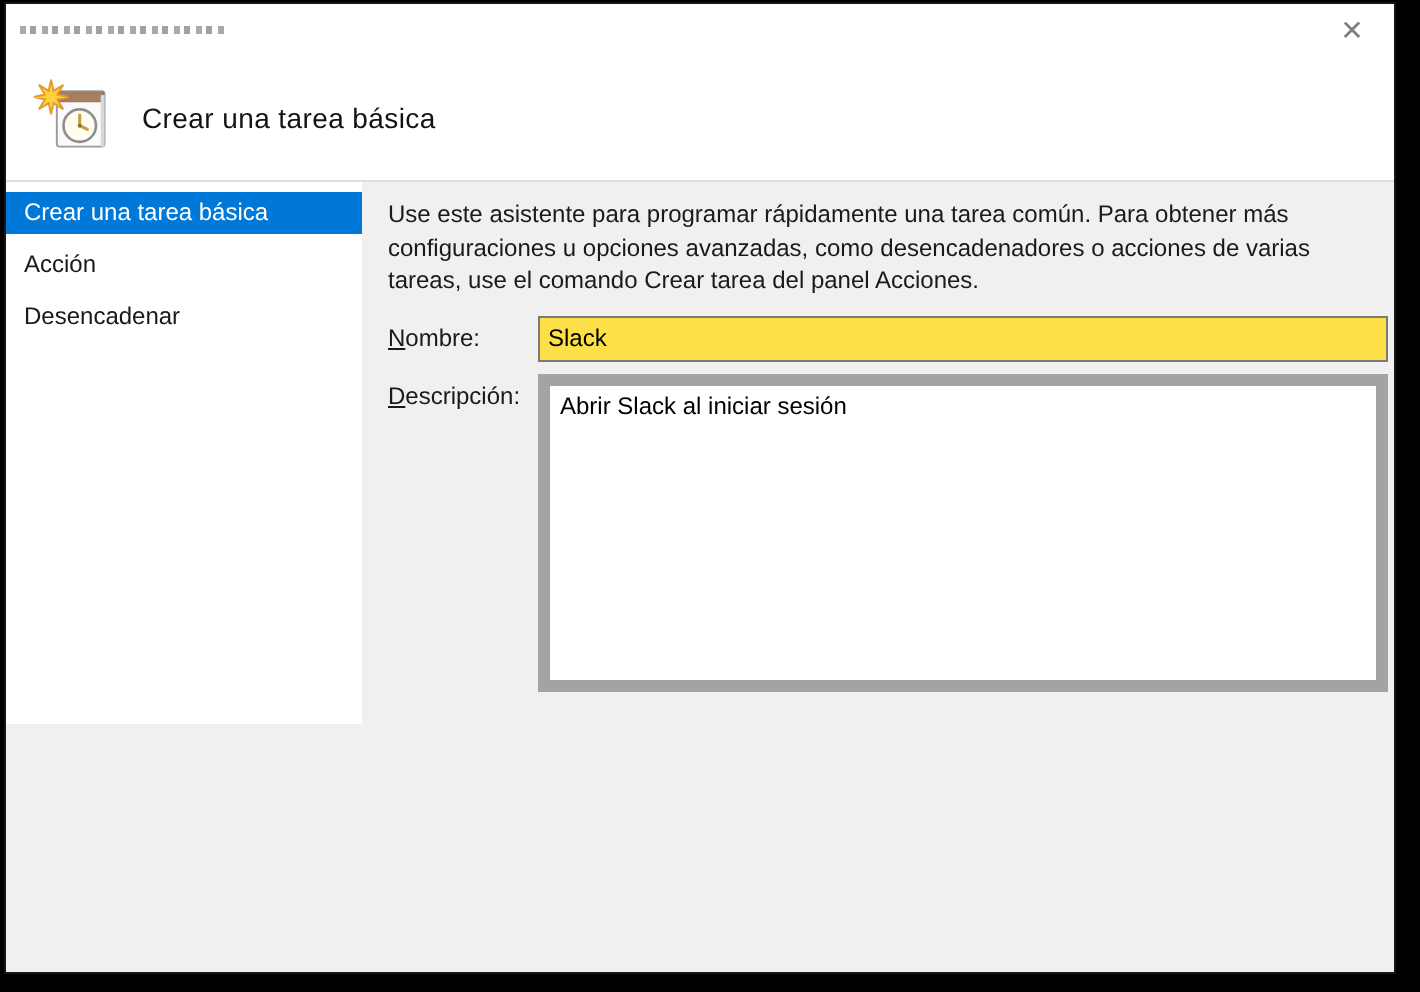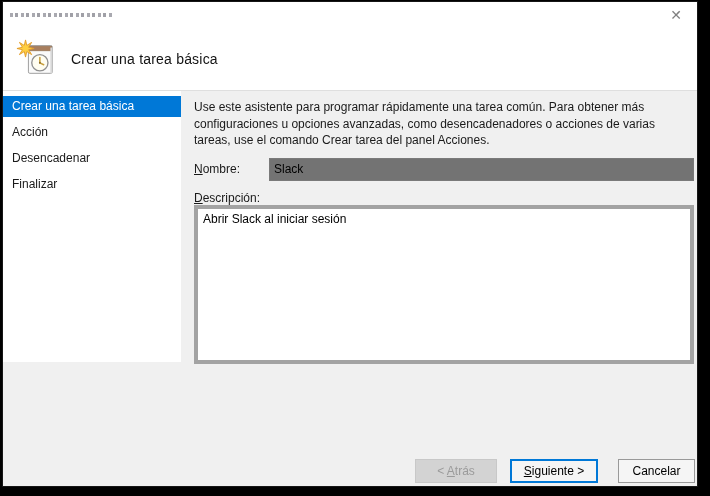--- a/index.html
+++ b/index.html
@@ -43,26 +43,26 @@
     margin-bottom:5px; color:#1a1a1a; cursor:default;
     white-space:nowrap; overflow:hidden;
   }
   .nav-item.selected { background:#0078d7; color:#fff; }
   .content { flex:1 1 auto; padding:8px 4px 4px 13px; position:relative; }
   .intro { width:500px; line-height:16.5px; color:#1a1a1a; }
   .form-row { display:flex; margin-top:9px;justify-content:center; }
   .form-label { width:75px; flex:0 0 auto; padding-top:4px; }
   .form-label .u, .u { text-decoration:underline; }
   .name-input {
-    flex:1 1 auto; height:23px; border:1px solid #7a7a7a; background:#737373;
+    flex:1 1 auto; height:23px; border:1px solid #7a7a7a; background:#fde047;
     font-family:"Liberation Sans","DejaVu Sans",sans-serif; font-size:12px;
     padding:0 4px; color:#000; outline:none;
   }
   .desc-textarea {
-    flex:1 1 auto; height:159px; border:4px solid #a3a3a3; background:#fff;
+    flex:1 1 auto; height:159px; border:6px solid #a3a3a3; background:#fff;
     font-family:"Liberation Sans","DejaVu Sans",sans-serif; font-size:12px;
     padding:3px 5px; color:#000; resize:none; outline:none;
   }
   
   .button-row { position:absolute; right:3px; bottom:3px; display:flex; align-items:center; }
   .btn {
     height:24px; font-family:"Liberation Sans","DejaVu Sans",sans-serif;
     font-size:12px; color:#000; text-align:center; cursor:default;
   }
   .btn-back {
@@ -107,44 +107,32 @@
       <div class="sidebar-list">
         <div class="nav-item selected">
           <span>Crear una tarea básica</span>
         </div>
         <div class="nav-item">
           <span>Acción</span>
         </div>
         <div class="nav-item">
           <span>Desencadenar</span>
         </div>
-        <div class="nav-item">
-          <span>Finalizar</span>
-        </div>
       </div>
     </div>
 
     <div class="content">
       <div class="intro">Use este asistente para programar rápidamente una tarea común. Para obtener más configuraciones u opciones avanzadas, como desencadenadores o acciones de varias tareas, use el comando Crear tarea del panel Acciones.</div>
 
       <div class="form-row">
         <div class="form-label"><span class="u">N</span><span>ombre:</span></div>
         <input class="name-input" type="text" value="Slack" style="">
       </div>
 
-      <div class="form-row" style="margin-top:6px;flex-direction:column;">
+      <div class="form-row" style="margin-top:6px;">
         <div class="form-label"><span class="u">D</span><span>escripción:</span></div>
         <textarea class="desc-textarea" style="">Abrir Slack al iniciar sesión</textarea>
       </div>
 
-      <div class="button-row">
-        <button class="btn btn-back" disabled="">
-          <span>&lt; </span><span class="u">A</span><span>trás</span>
-        </button>
-        <button class="btn btn-next">
-          <span class="u">S</span><span>iguiente &gt;</span>
-        </button>
-        <button class="btn btn-cancel">Cancelar</button>
-      </div>
     </div>
   </div>
 
 </div>
 
 </body></html>

